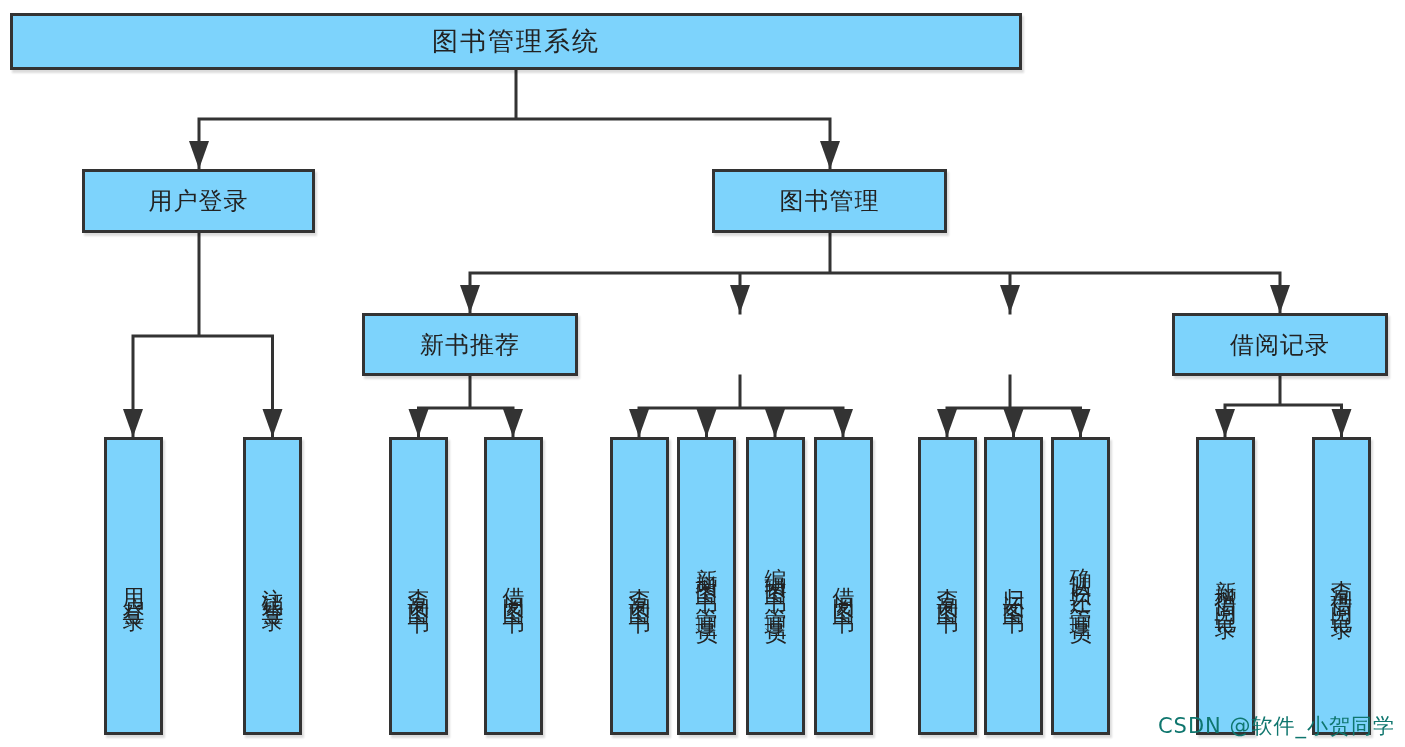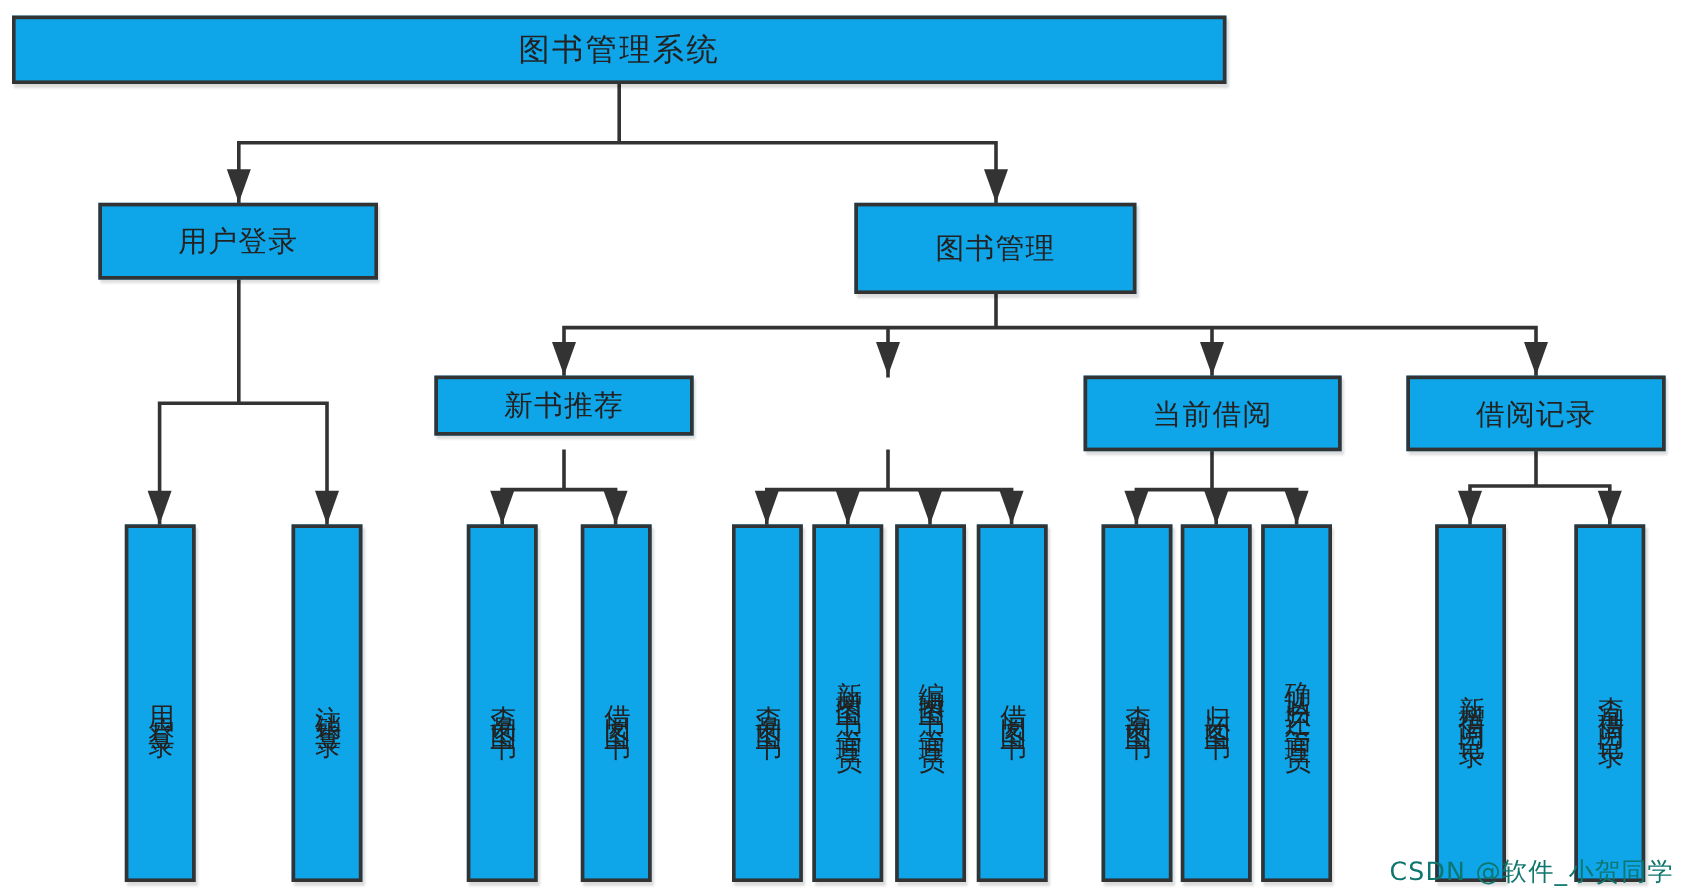--- a/index.html
+++ b/index.html
@@ -13,42 +13,42 @@
   }
   .connectors {
     position: absolute;
     left: 0; top: 0;
     width: 1405px; height: 747px;
     z-index: 1;
   }
   .box {
     position: absolute;
     box-sizing: border-box;
-    background: #0ea5e9;
+    background: #7dd3fc;
     border: 3px solid #333333;
     box-shadow: 2px 3px 2px rgba(0,0,0,0.14);
     display: flex;
     align-items: center;
     justify-content: center;
     color: #222222;
     z-index: 2;
   }
   .root-label { font-size: 26px; letter-spacing: 2px; }
   .mid-label  { font-size: 24px; letter-spacing: 1px; }
   .leaf-label {
     writing-mode: vertical-rl;
     text-orientation: mixed;
     font-size: 22px;
     letter-spacing: 8px;
     line-height: 1;
   }
   .box-root  { left: 10px;  top: 13px;  width: 1012px; height: 57px; }
   .box-l2-0  { left: 82px;  top: 169px; width: 233px;  height: 64px; }
-  .box-l2-1  { left: 712px; top: 169px; width: 235px;  height: 76px; }
-  .box-l3-0  { left: 362px;  top: 313px; width: 216px; height: 50px; }
+  .box-l2-1  { left: 712px; top: 169px; width: 235px;  height: 64px; }
+  .box-l3-0  { left: 362px;  top: 313px; width: 216px; height: 63px; }
   .box-l3-1  { left: 632px;  top: 313px; width: 216px; height: 63px; }
   .box-l3-2  { left: 903px;  top: 313px; width: 215px; height: 63px; }
   .box-l3-3  { left: 1172px; top: 313px; width: 216px; height: 63px; }
   .leaf { top: 437px; width: 59px; height: 298px; }
   .leaf-0  { left: 104px; }
   .leaf-1  { left: 243px; }
   .leaf-2  { left: 389px; }
   .leaf-3  { left: 484px; }
   .leaf-4  { left: 610px; }
   .leaf-5  { left: 677px; }
@@ -114,23 +114,20 @@
   <div class="box box-l2-0">
     <span class="mid-label">用户登录</span>
   </div>
   <div class="box box-l2-1">
     <span class="mid-label">图书管理</span>
   </div>
 
   <div class="box box-l3-0">
     <span class="mid-label">新书推荐</span>
   </div>
-  <div class="box box-l3-2">
-    <span class="mid-label">当前借阅</span>
-  </div>
   <div class="box box-l3-3">
     <span class="mid-label">借阅记录</span>
   </div>
 
   <div class="box leaf leaf-0">
     <span class="leaf-label">用户登录</span>
   </div>
   <div class="box leaf leaf-1">
     <span class="leaf-label">注销登录</span>
   </div>

